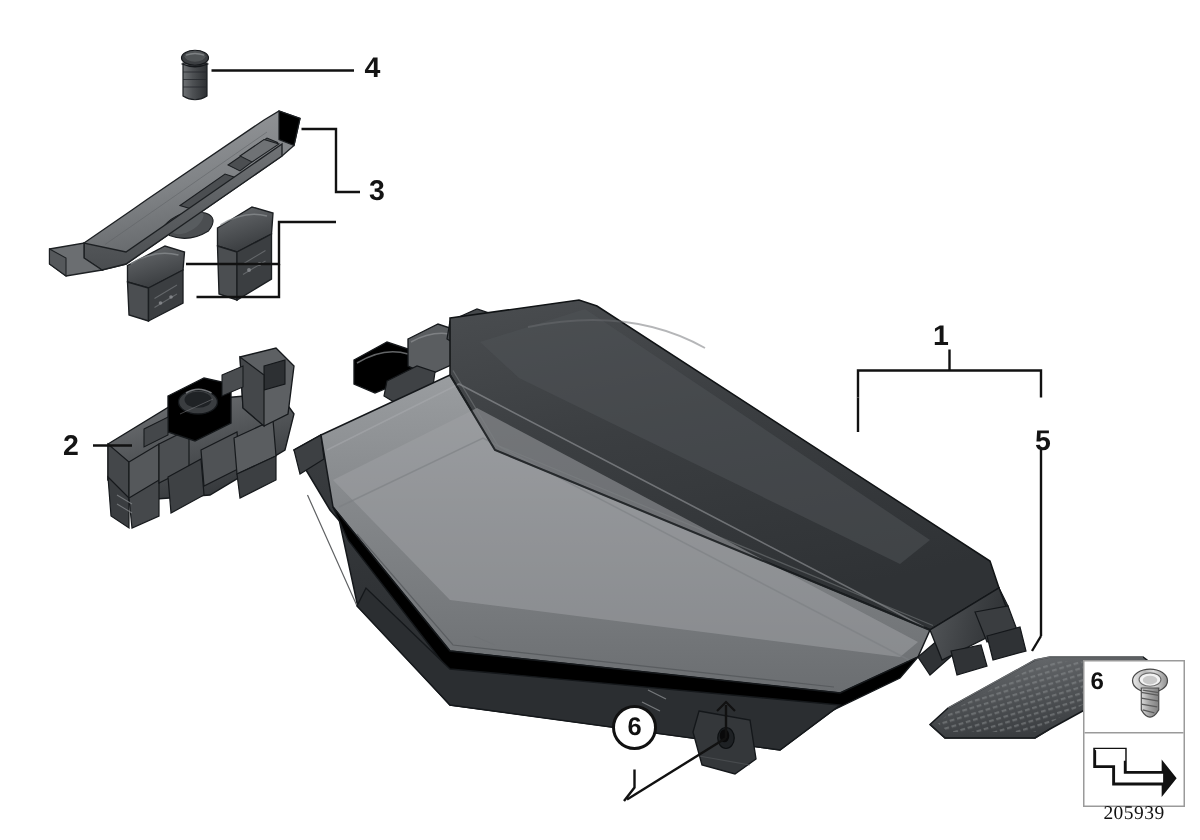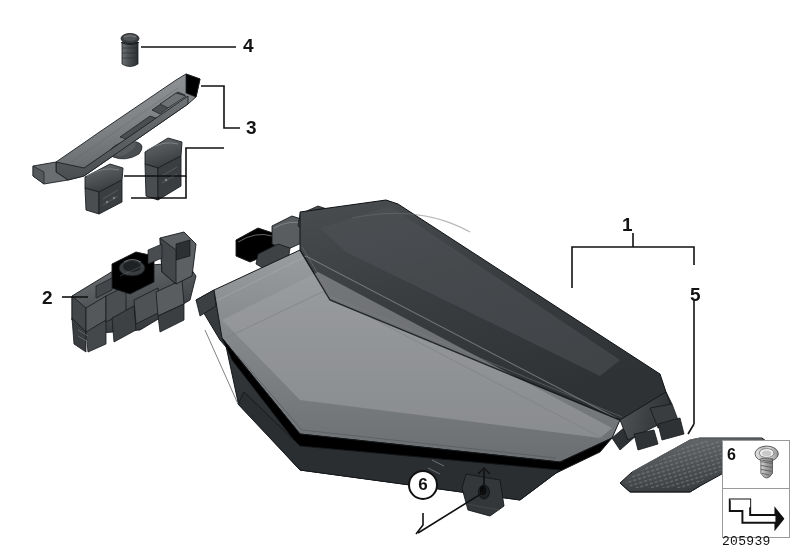--- a/index.html
+++ b/index.html
@@ -65,24 +65,25 @@
   #legend .legend-num{
     position:absolute;left:4px;top:5px;
     font-weight:bold;font-size:16px;color:#111;
     font-family:"Liberation Sans","DejaVu Sans",sans-serif;
   }
   #legend .legend-art{position:absolute;left:0;top:0;width:100%;height:100%;}
   #figid{
     position:absolute;
     left:722px;top:534px;
     width:68px;
+    text-align:center;
     font-size:13px;
     font-weight:normal;
     color:#111;
-    font-family:Liberation Mono, monospace;
+    font-family:Liberation Serif, serif;
     letter-spacing:.3px;
   }
 </style>
 </head>
 <body>
 
 <div id="stage">
 
   <svg id="art" viewBox="0 0 800 560" xmlns="http://www.w3.org/2000/svg">
     <defs>

